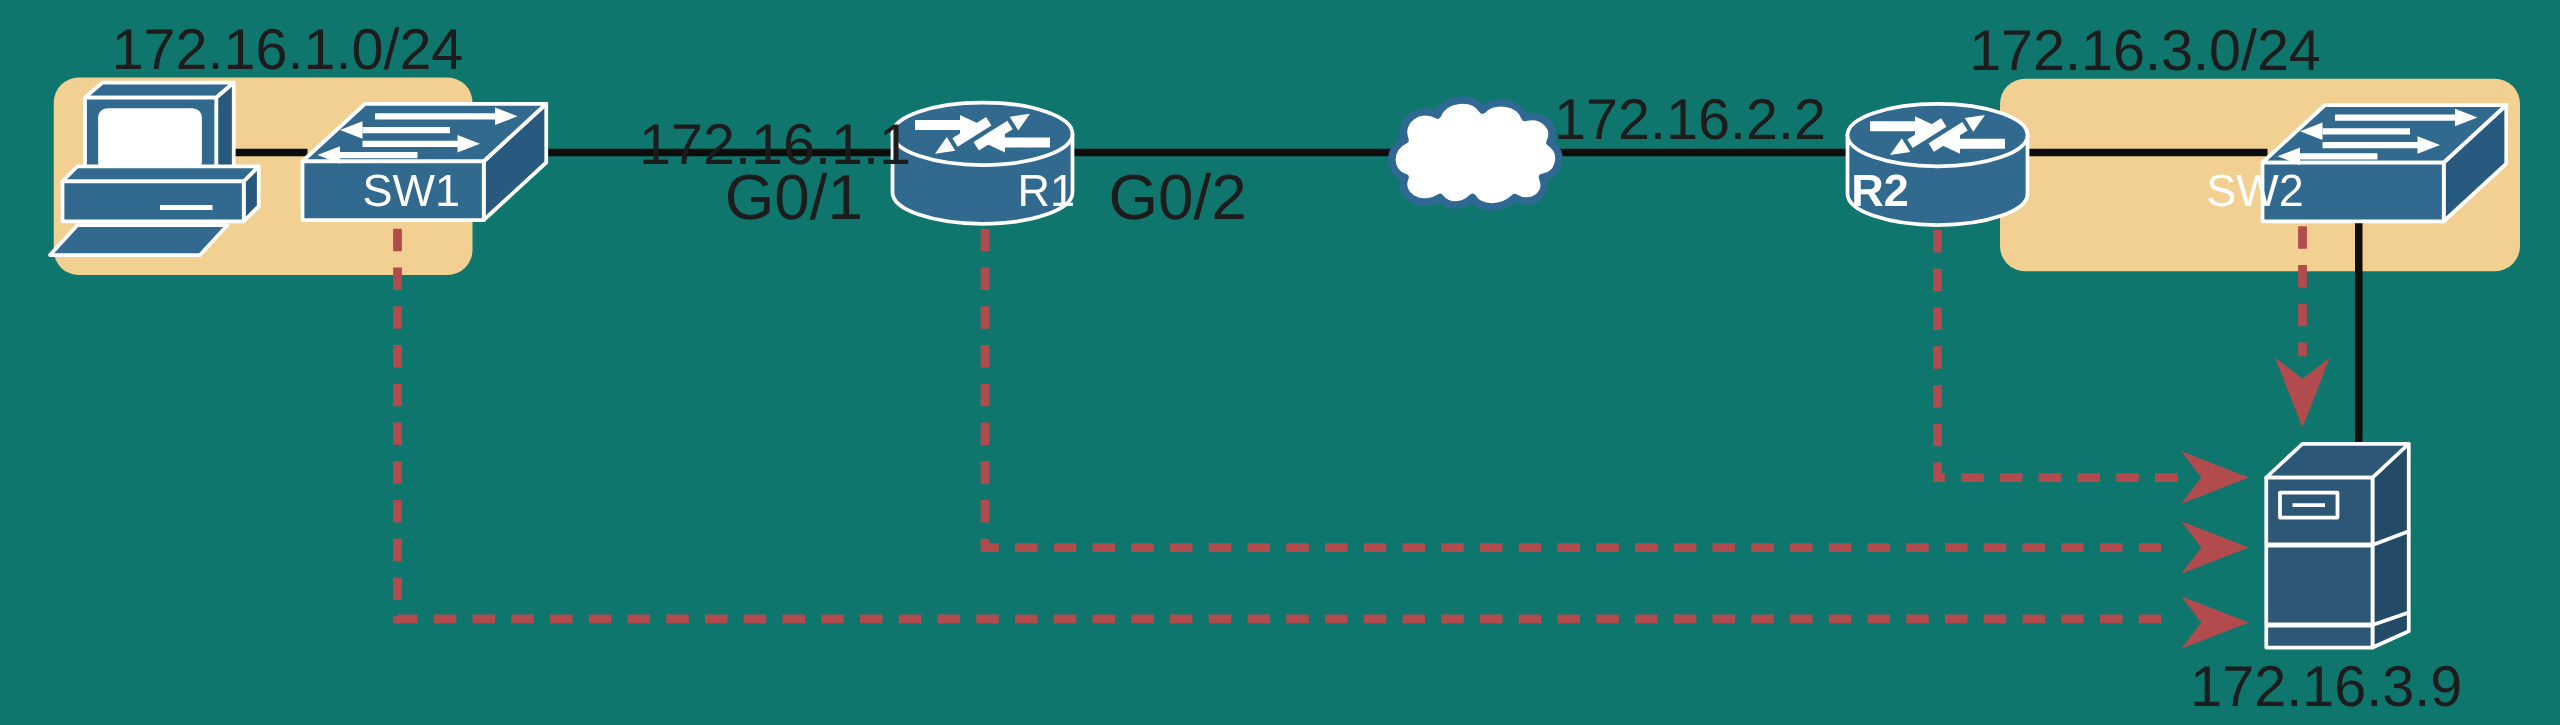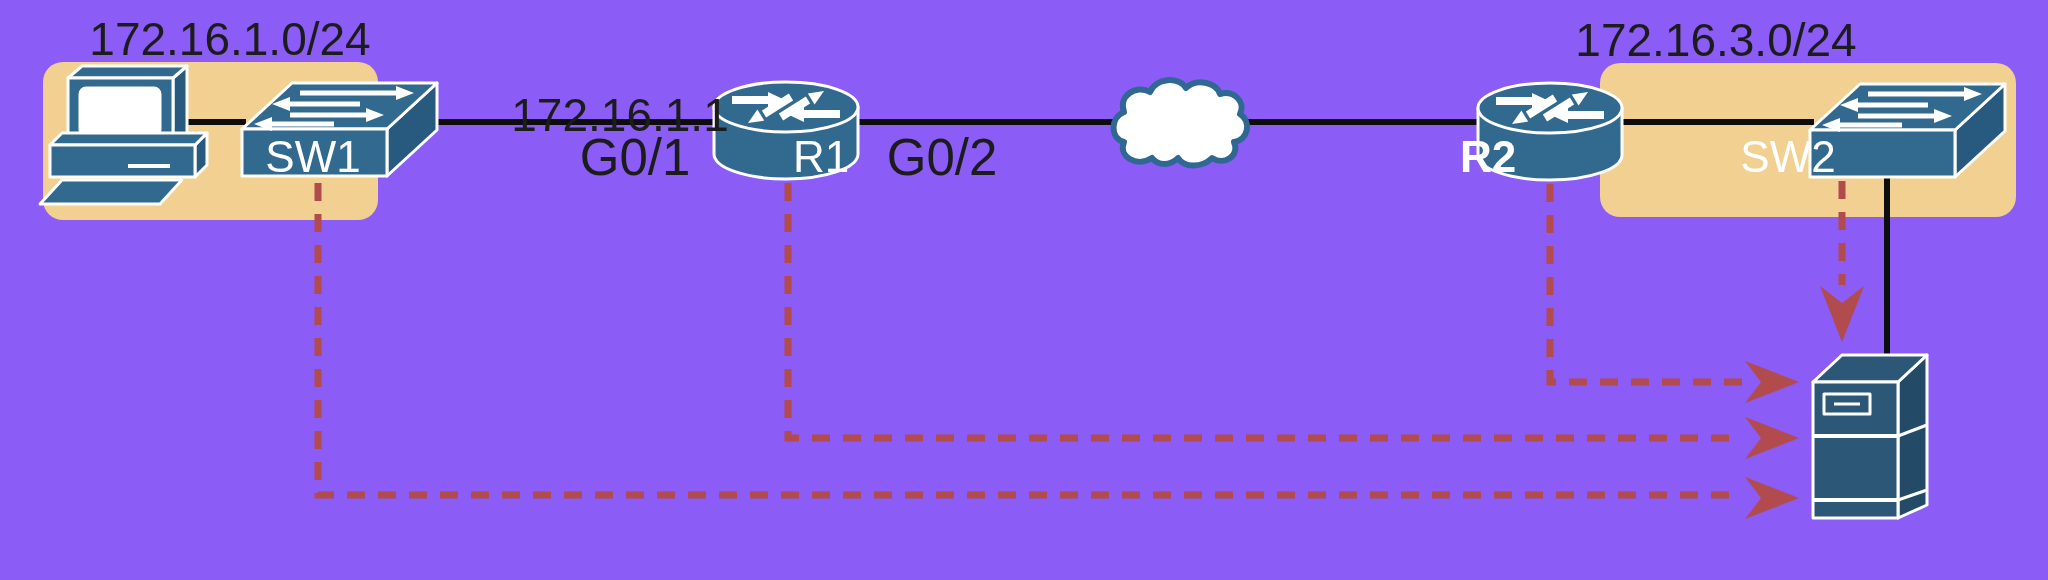--- a/index.html
+++ b/index.html
@@ -1,28 +1,28 @@
 <!DOCTYPE html>
 <html><head>
 <meta charset="utf-8">
 <style>
   html,body{margin:0;padding:0;background:#ffffff;}
   .stage{
-    position:relative;width:2048px;height:580px;background:#8b5cf6;overflow:hidden;
+    position:relative;width:2048px;height:580px;background:#0f766e;overflow:hidden;
     font-family:"Liberation Sans","DejaVu Sans",sans-serif;
   }
   .layer{position:absolute;left:0;top:0;width:2048px;height:580px;}
   .lbl{
     position:absolute;transform:translateX(-50%);white-space:nowrap;
     color:#1c1c1c;font-size:46px;line-height:1.1;letter-spacing:0px;
   }
   .lbl.port{font-size:51px;}
   .devlbl{
     position:absolute;transform:translateX(-50%);white-space:nowrap;
-    color:#ffffff;font-size:44px;line-height:1.1;
+    color:#ffffff;font-size:36px;line-height:1.1;margin-left:16px;
   }
 </style>
 </head>
 <body>
 
 <div class="stage">
 
   <svg class="layer" viewBox="0 0 2048 580" xmlns="http://www.w3.org/2000/svg">
 
     <g fill="#f1d092">
@@ -163,19 +163,21 @@
       <line x1="1834" y1="404" x2="1860" y2="404"></line>
     </g>
   </svg>
 
   <div class="lbl" style="left:230px;top:14px;">172.16.1.0/24</div>
   <div class="lbl" style="left:1716px;top:15px;">172.16.3.0/24</div>
 
   <div class="lbl" style="left:620px;top:70px;margin-top:20px;">172.16.1.1</div>
   <div class="lbl port" style="left:635px;top:130px;">G0/1</div>
   <div class="lbl port" style="left:913px;top:130px;margin-left:29px;">G0/2</div>
+  <div class="lbl" style="left:1352px;top:70px;">172.16.2.2</div>
 
   <div class="devlbl" style="left:313px;top:133px;">SW1</div>
   <div class="devlbl" style="left:821px;top:133px;">R1</div>
   <div class="devlbl" style="left:1488px;top:133px;font-weight:bold;">R2</div>
   <div class="devlbl" style="left:1788px;top:133px;">SW2</div>
 
+  <div class="lbl" style="left:1861px;top:524px;">172.16.3.9</div>
 </div>
 
 </body></html>

